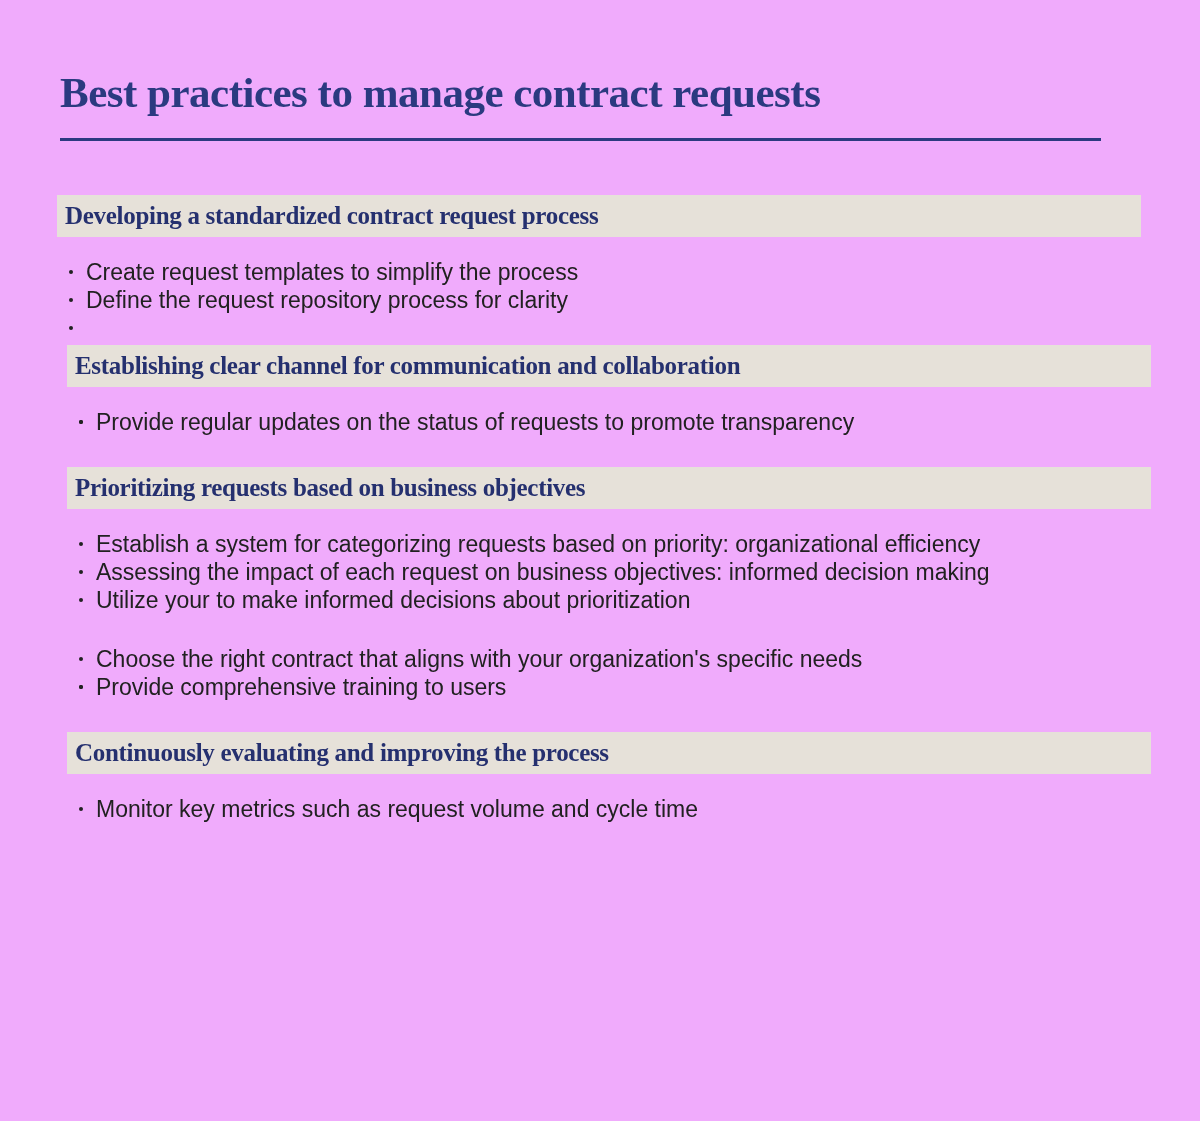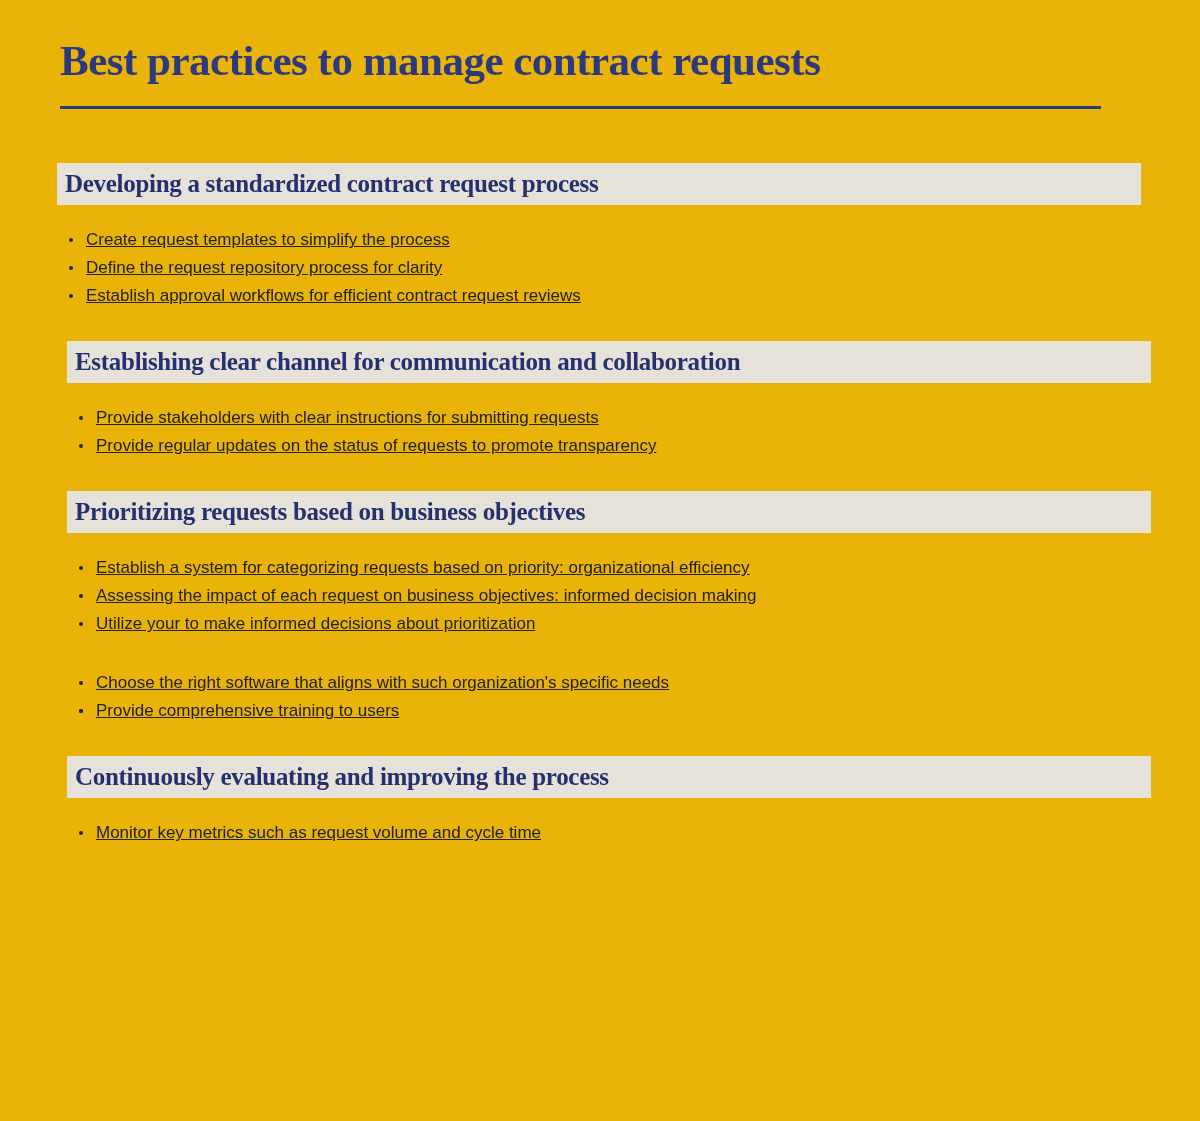--- a/index.html
+++ b/index.html
@@ -4,22 +4,22 @@
 <style>
   * { margin: 0; padding: 0; box-sizing: border-box; }
   html, body {
     width: 1200px;
     background: #f2f0eb;
     font-family: "Liberation Sans", sans-serif;
   }
   .page {
     width: 1200px;
     height: 1121px;
-    background: #eab308;
-    padding-top: 36px;
+    background: #f0abfc;
+    padding-top: 68px;
     overflow: hidden;
   }
   .page-title {
     margin-left: 60px;
     width: 1041px;
     font-family: "Liberation Serif", serif;
     font-weight: 700;
     font-size: 43px;
     line-height: 1.15;
     letter-spacing: -0.5px;
@@ -48,24 +48,23 @@
     letter-spacing: -0.3px;
     color: #25306f;
   }
   .bullet-list {
     list-style: none;
     margin-top: 21px;
   }
   .bullet-item {
     position: relative;
     padding-left: 29px;
-    font-size: 17px;
+    font-size: 23px;
     line-height: 28px;
     color: #212121;
-    text-decoration: underline;
   }
   .bullet-dot {
     position: absolute;
     left: 12px;
     top: 12px;
     width: 4px;
     height: 4px;
     border-radius: 50%;
     background: #212121;
   }
@@ -78,44 +77,44 @@
   <h1 class="page-title">Best practices to manage contract requests</h1>
   <hr class="title-rule">
 
   <div class="sections">
 
     <div class="section">
       <div class="section-heading">Developing a standardized contract request process</div>
       <ul class="bullet-list">
         <li class="bullet-item"><span class="bullet-dot"></span><span>Create request templates to simplify the process</span></li>
         <li class="bullet-item"><span class="bullet-dot"></span><span>Define the request repository process for clarity</span></li>
-        <li class="bullet-item"><span class="bullet-dot"></span><span>Establish approval workflows for efficient contract request reviews</span></li>
+        <li class="bullet-item"><span class="bullet-dot"></span></li>
       </ul>
     </div>
 
     <div class="section">
       <div class="section-heading">Establishing clear channel for communication and collaboration</div>
       <ul class="bullet-list">
-        <li class="bullet-item"><span class="bullet-dot"></span><span>Provide stakeholders with clear instructions for submitting requests</span></li>
+        <li class="bullet-item"><span class="bullet-dot"></span></li>
         <li class="bullet-item"><span class="bullet-dot"></span><span>Provide regular updates on the status of requests to promote transparency</span></li>
       </ul>
     </div>
 
     <div class="section">
       <div class="section-heading">Prioritizing requests based on business objectives</div>
       <ul class="bullet-list">
         <li class="bullet-item"><span class="bullet-dot"></span><span>Establish a system for categorizing requests based on priority: organizational efficiency</span></li>
         <li class="bullet-item"><span class="bullet-dot"></span><span>Assessing the impact of each request on business objectives: informed decision making</span></li>
         <li class="bullet-item"><span class="bullet-dot"></span><span>Utilize your to make informed decisions about prioritization</span></li>
       </ul>
     </div>
 
     <div class="section">
       <ul class="bullet-list">
-        <li class="bullet-item"><span class="bullet-dot"></span><span>Choose the right software that aligns with such organization's specific needs</span></li>
+        <li class="bullet-item"><span class="bullet-dot"></span><span>Choose the right contract that aligns with your organization's specific needs</span></li>
         <li class="bullet-item"><span class="bullet-dot"></span></li>
         <li class="bullet-item"><span class="bullet-dot"></span><span>Provide comprehensive training to users</span></li>
       </ul>
     </div>
 
     <div class="section">
       <div class="section-heading">Continuously evaluating and improving the process</div>
       <ul class="bullet-list">
         <li class="bullet-item"><span class="bullet-dot"></span><span>Monitor key metrics such as request volume and cycle time</span></li>
       </ul>

